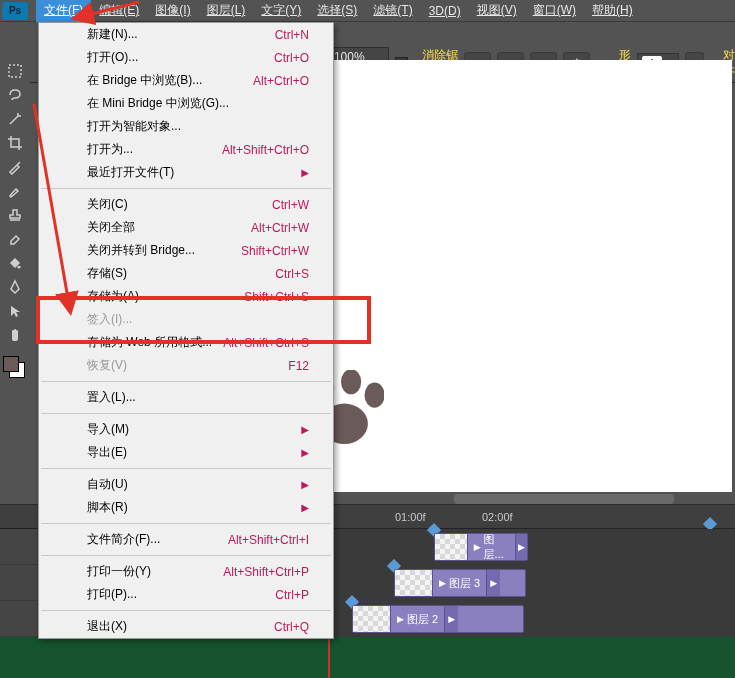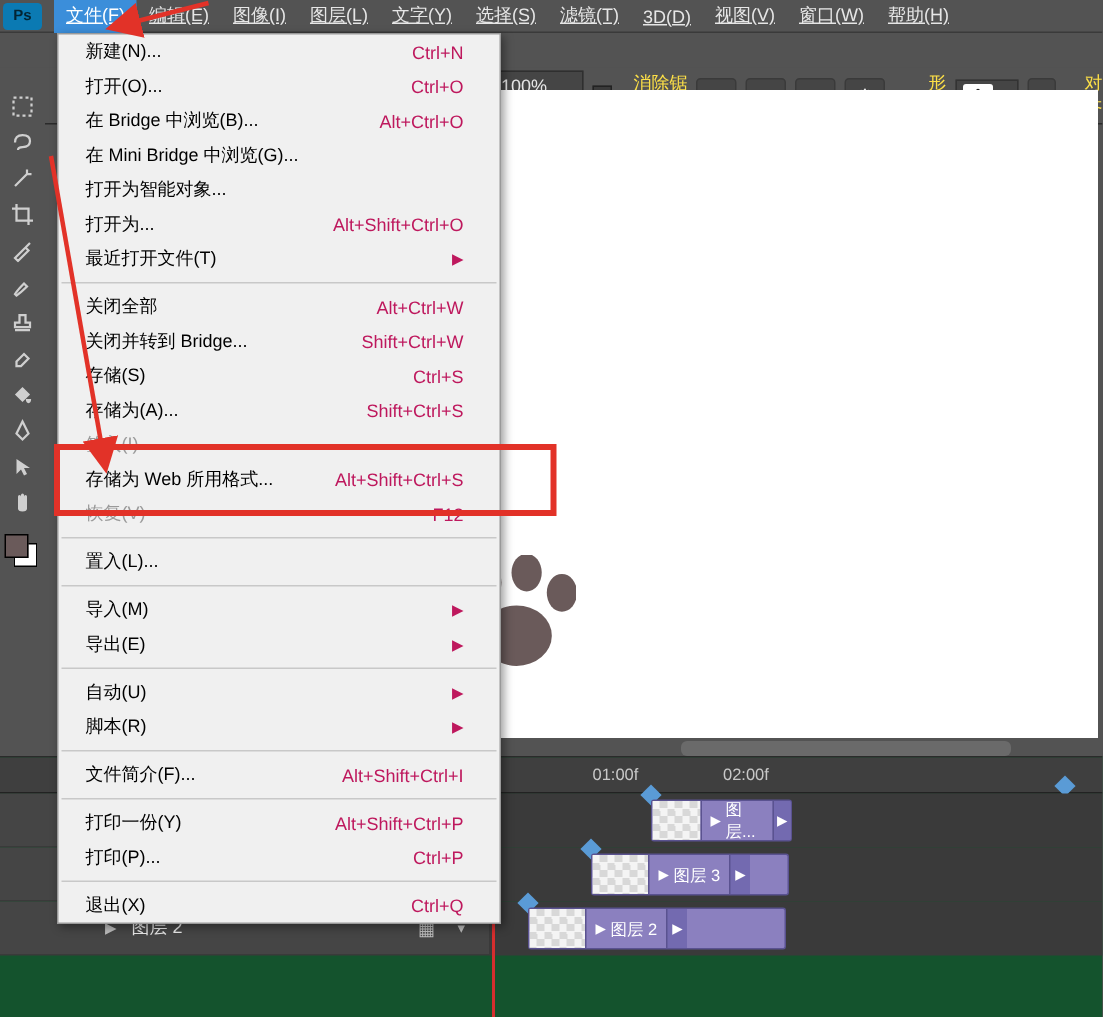--- a/index.html
+++ b/index.html
@@ -91,20 +91,21 @@
     color: #000;
     z-index: 10;
   }
   .dd-item {
     display: flex;
     justify-content: space-between;
     align-items: center;
     padding: 3px 24px 3px 18px;
     cursor: default;
     white-space: nowrap;
+    margin-left: 30px;
   }
   .dd-item.disabled { color:#9a9a9a; }
   .dd-sep { height:1px; background:#c8c8c8; margin:4px 2px; }
   .sub-arrow { font-size:10px; margin-left:6px; }
   .dd-right { color:#be185d; }
 
   
   .red-arrow {
     position:absolute; z-index:20;
     pointer-events:none;
@@ -322,20 +323,24 @@
     </div>
     <div class="dd-item">
       <span>打开为...</span>
       <span class="dd-right">Alt+Shift+Ctrl+O</span>
     </div>
     <div class="dd-item">
       <span>最近打开文件(T)</span>
       <span class="dd-right sub-arrow">▶</span>
     </div>
     <div class="dd-sep"></div>
+    <div class="dd-item">
+      <span>关闭(C)</span>
+      <span class="dd-right">Ctrl+W</span>
+    </div>
     <div class="dd-item">
       <span>关闭全部</span>
       <span class="dd-right">Alt+Ctrl+W</span>
     </div>
     <div class="dd-item">
       <span>关闭并转到 Bridge...</span>
       <span class="dd-right">Shift+Ctrl+W</span>
     </div>
     <div class="dd-item">
       <span>存储(S)</span>

